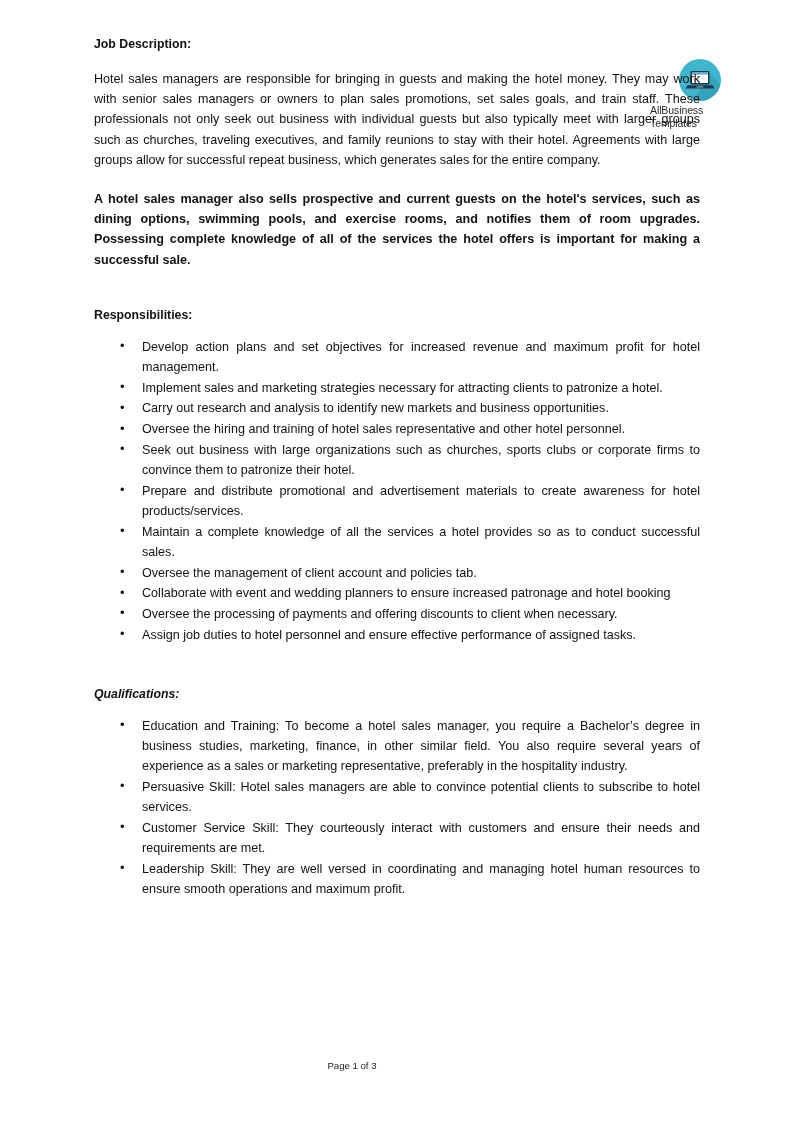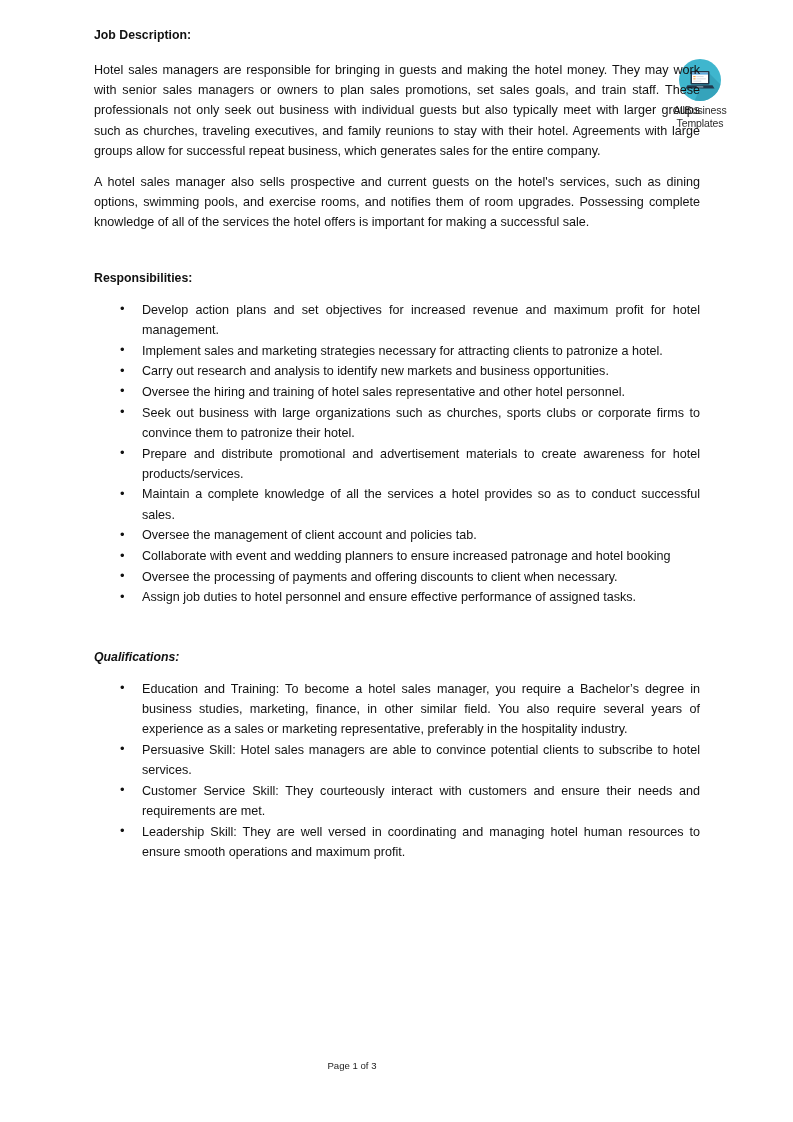--- a/index.html
+++ b/index.html
@@ -16,21 +16,21 @@
     font-family: "Liberation Sans", sans-serif;
     color: #1a1a1a;
   }
 
   
   .logo-block {
     position: absolute;
     left: 650px;
     top: 58px;
     width: 100px;
-    text-align: center;
+    text-align: left;
   }
   .logo-mark {
     width: 44px;
     height: 44px;
     margin: 0 auto;
     position: relative;
   }
   .logo-svg { display: block; }
   .logo-text {
     margin-top: 2px;
@@ -58,34 +58,34 @@
     line-height: 20px;
     color: #000000;
   }
 
   .section-head {
     font-size: 12.3px;
     font-weight: bold;
     line-height: 18px;
     color: #111111;
   }
-  .section-head.jobdesc { margin-top: 26px; }
+  .section-head.jobdesc { margin-top: 35px; }
   .section-head.resp    { margin-top: 36px; }
   .section-head.qual    { margin-top: 40px; font-style: italic; }
 
   p.body-par {
     margin: 0;
     font-size: 12.6px;
     line-height: 20.2px;
     text-align: justify;
     text-justify: inter-word;
     color: #121212;
   }
   p.body-par.first { margin-top: 16px; }
-  p.body-par.second { margin-top: 11px; }
+  p.body-par.second { margin-top: 19px; font-weight: bold; }
 
   ul.bullets {
     list-style: none;
     margin: 13px 0 0 0;
     padding: 0;
   }
   ul.bullets li {
     position: relative;
     padding-left: 48px;
     margin: 0 0 0.5px 0;

